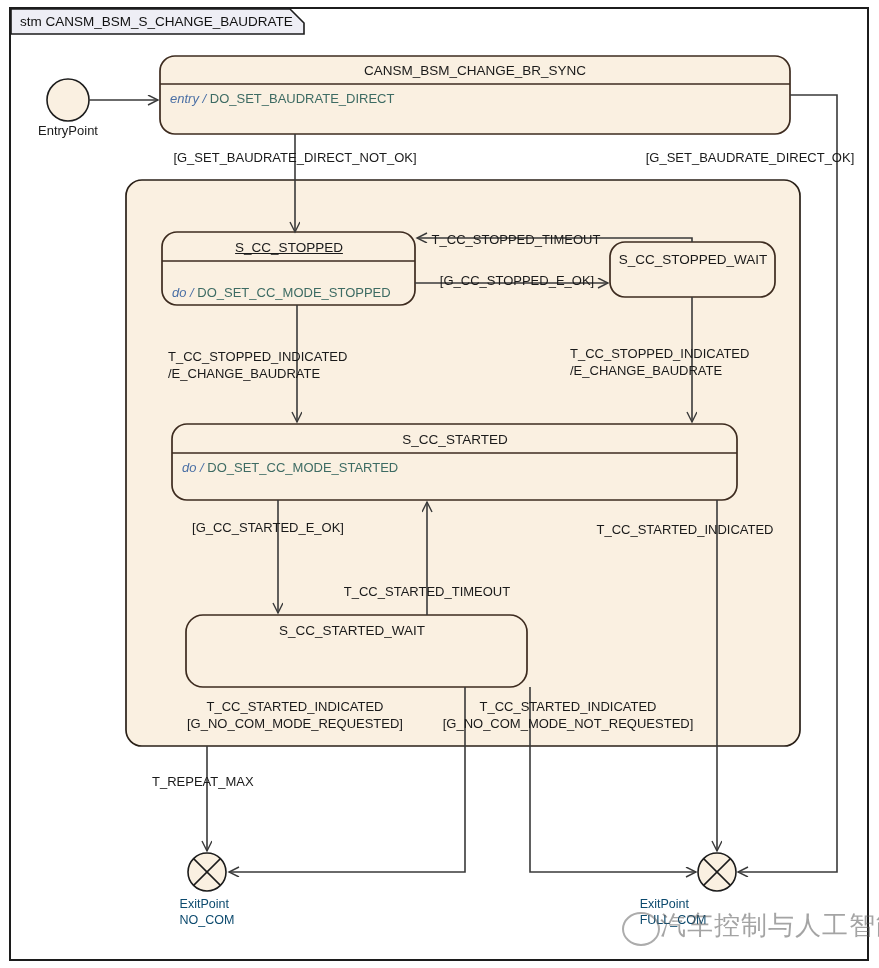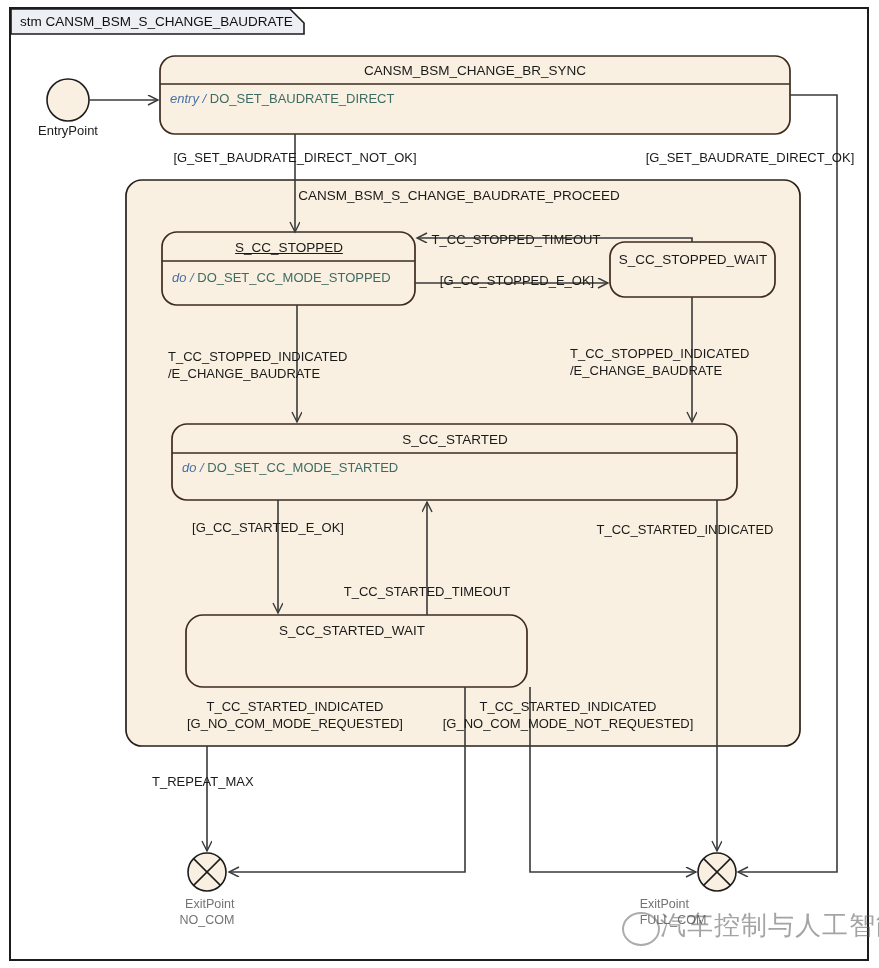--- a/index.html
+++ b/index.html
@@ -28,37 +28,37 @@
   }
   .lbl {
     position: absolute;
     font-family: "Liberation Sans", sans-serif;
     font-size: 13px;
     color: #1a1a1a;
     white-space: pre;
     line-height: 17px;
     letter-spacing: 0px;
   }
-  .lbl.center { transform: translateX(-50%); text-align: right; }
+  .lbl.center { transform: translateX(-50%); text-align: left; }
   .state-name {
     font-size: 13.5px;
     color: #1a1a1a;
   }
   .inner-act {
     font-size: 13px;
     color: #3d6b63;
   }
   .inner-act .kw { color: #4a6fa5; font-style: italic; }
   .frame-title {
     font-size: 13.5px;
     color: #111111;
   }
   .ep-label {
     font-size: 12.5px;
-    color: #737373;
+    color: #0c4a6e;
     text-align: center;
     line-height: 16px;
   }
   .watermark {
     position: absolute;
     font-family: "DejaVu Sans", sans-serif;
     font-size: 26px;
     color: rgba(90,90,90,0.55);
     white-space: pre;
     letter-spacing: 1px;
@@ -140,24 +140,23 @@
     <line x1="207" y1="746" x2="207" y2="851" stroke="#3a3a3a" stroke-width="1.6" marker-end="url(#arrowOpen)"></line>
   </svg>
 
   <div class="lbl frame-title" style="left:20px; top:13px;">stm CANSM_BSM_S_CHANGE_BAUDRATE</div>
 
   <div class="lbl center" style="left:68px; top:122px; font-size:13px;">EntryPoint</div>
 
   <div class="lbl center state-name" style="left:475px; top:62px;">CANSM_BSM_CHANGE_BR_SYNC</div>
   <div class="lbl inner-act" style="left:170px; top:90px;"><span class="kw">entry /</span><span> DO_SET_BAUDRATE_DIRECT</span></div>
 
-  <div class="lbl center state-name" style="left:459px; top:187px;">CANSM_BSM_S_CHANGE_BAUDRATE_PROCEED</div>
 
   <div class="lbl center state-name" style="left:289px; top:239px;text-decoration:underline;">S_CC_STOPPED</div>
-  <div class="lbl inner-act" style="left:172px; top:269px;"><span class="kw">do /</span><span> DO_SET_CC_MODE_STOPPED</span></div>
+  <div class="lbl inner-act" style="left:172px; top:284px;"><span class="kw">do /</span><span> DO_SET_CC_MODE_STOPPED</span></div>
 
   <div class="lbl center state-name" style="left:693px; top:251px;">S_CC_STOPPED_WAIT</div>
 
   <div class="lbl center state-name" style="left:455px; top:431px;">S_CC_STARTED</div>
   <div class="lbl inner-act" style="left:182px; top:459px;"><span class="kw">do /</span><span> DO_SET_CC_MODE_STARTED</span></div>
 
   <div class="lbl center state-name" style="left:352px; top:622px;">S_CC_STARTED_WAIT</div>
 
   <div class="lbl center" style="left:295px; top:149px;">[G_SET_BAUDRATE_DIRECT_NOT_OK]</div>
 

